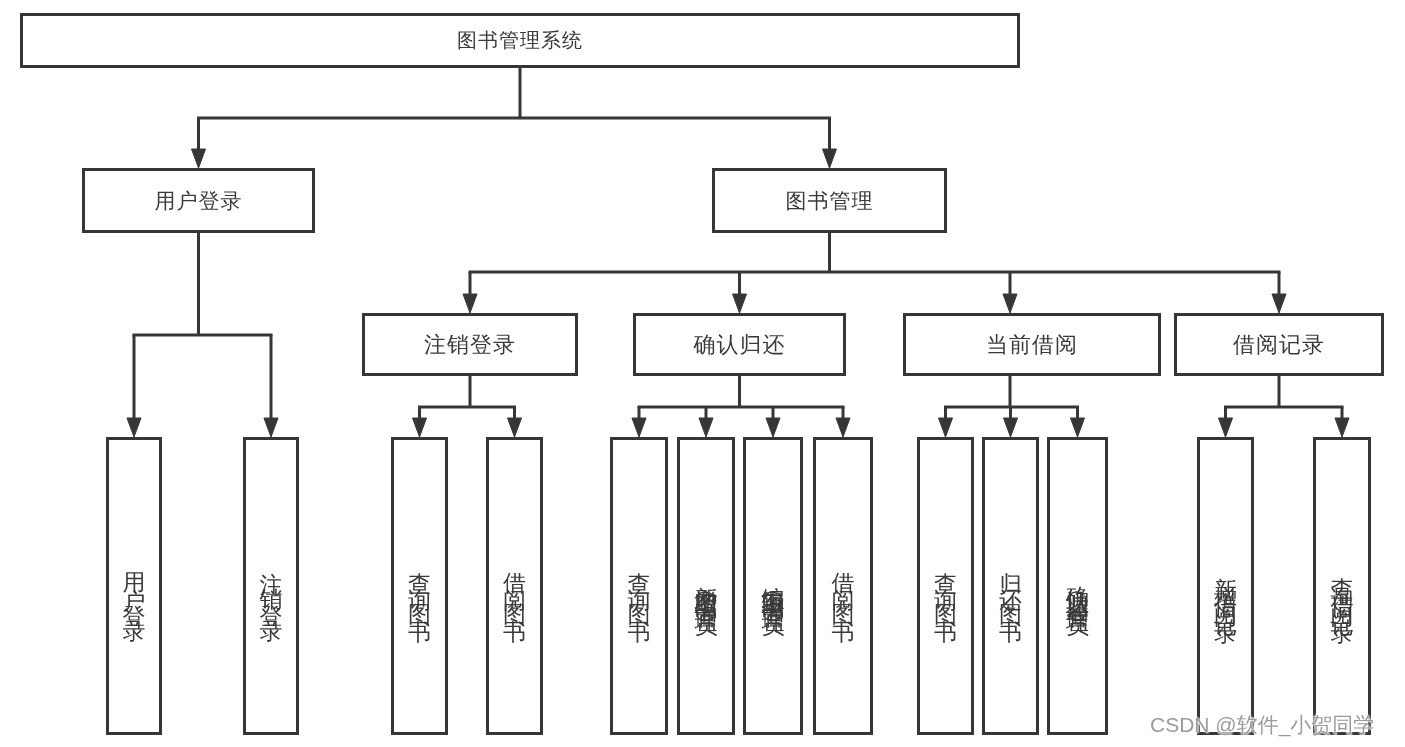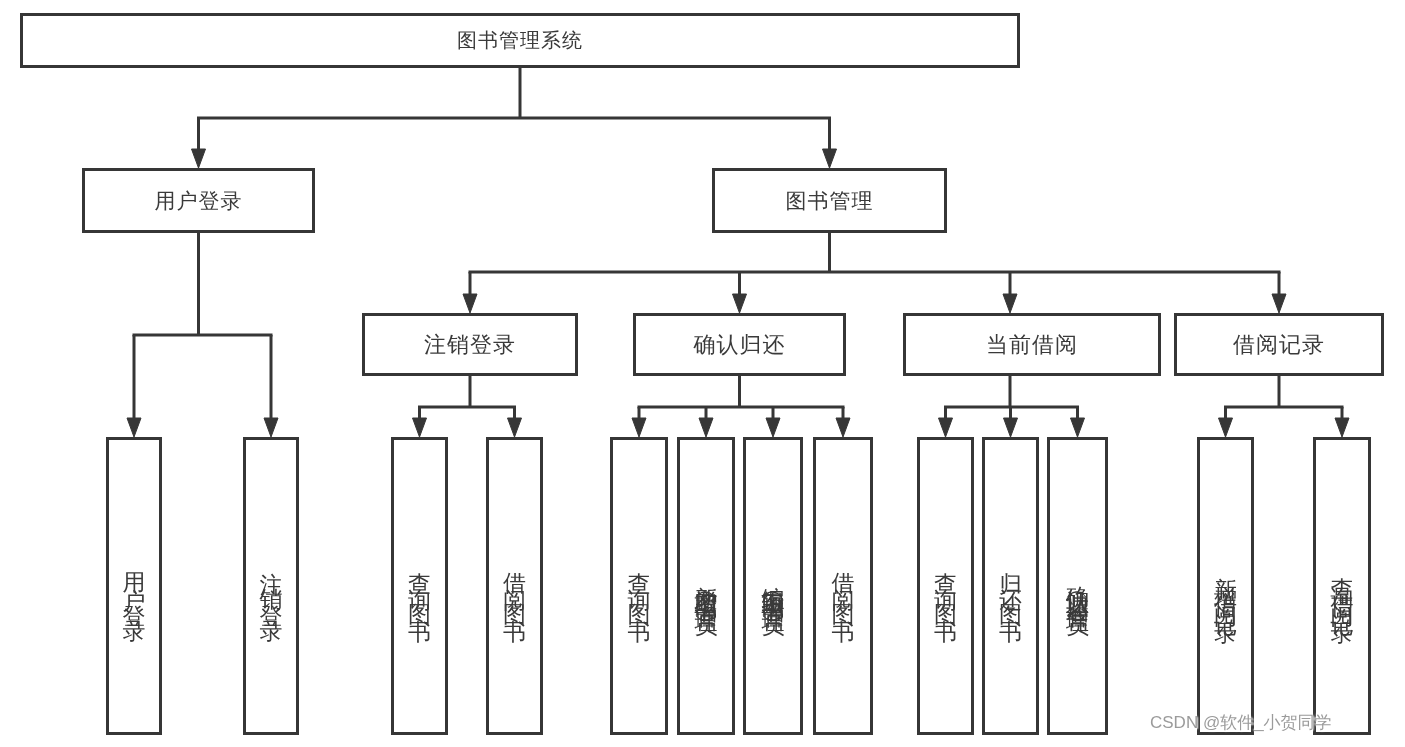--- a/index.html
+++ b/index.html
@@ -53,21 +53,21 @@
     font-size: 23px;
     line-height: 1;
   }
   .vlabel.sp-lg { letter-spacing: 16px; }
   .vlabel.sp-md { letter-spacing: 9px; }
   .vlabel.sp-sm { letter-spacing: 4px; }
   .watermark {
     position: absolute;
     left: 1150px;
     top: 711px;
-    font-size: 17px;
+    font-size: 21px;
     color: #9b9b9b;
     white-space: nowrap;
     text-shadow: 0 0 2px #ffffff, 1px 1px 2px #ffffff, -1px -1px 2px #ffffff;
     z-index: 5;
   }
 </style>
 </head>
 <body>
 
 <div class="stage">

